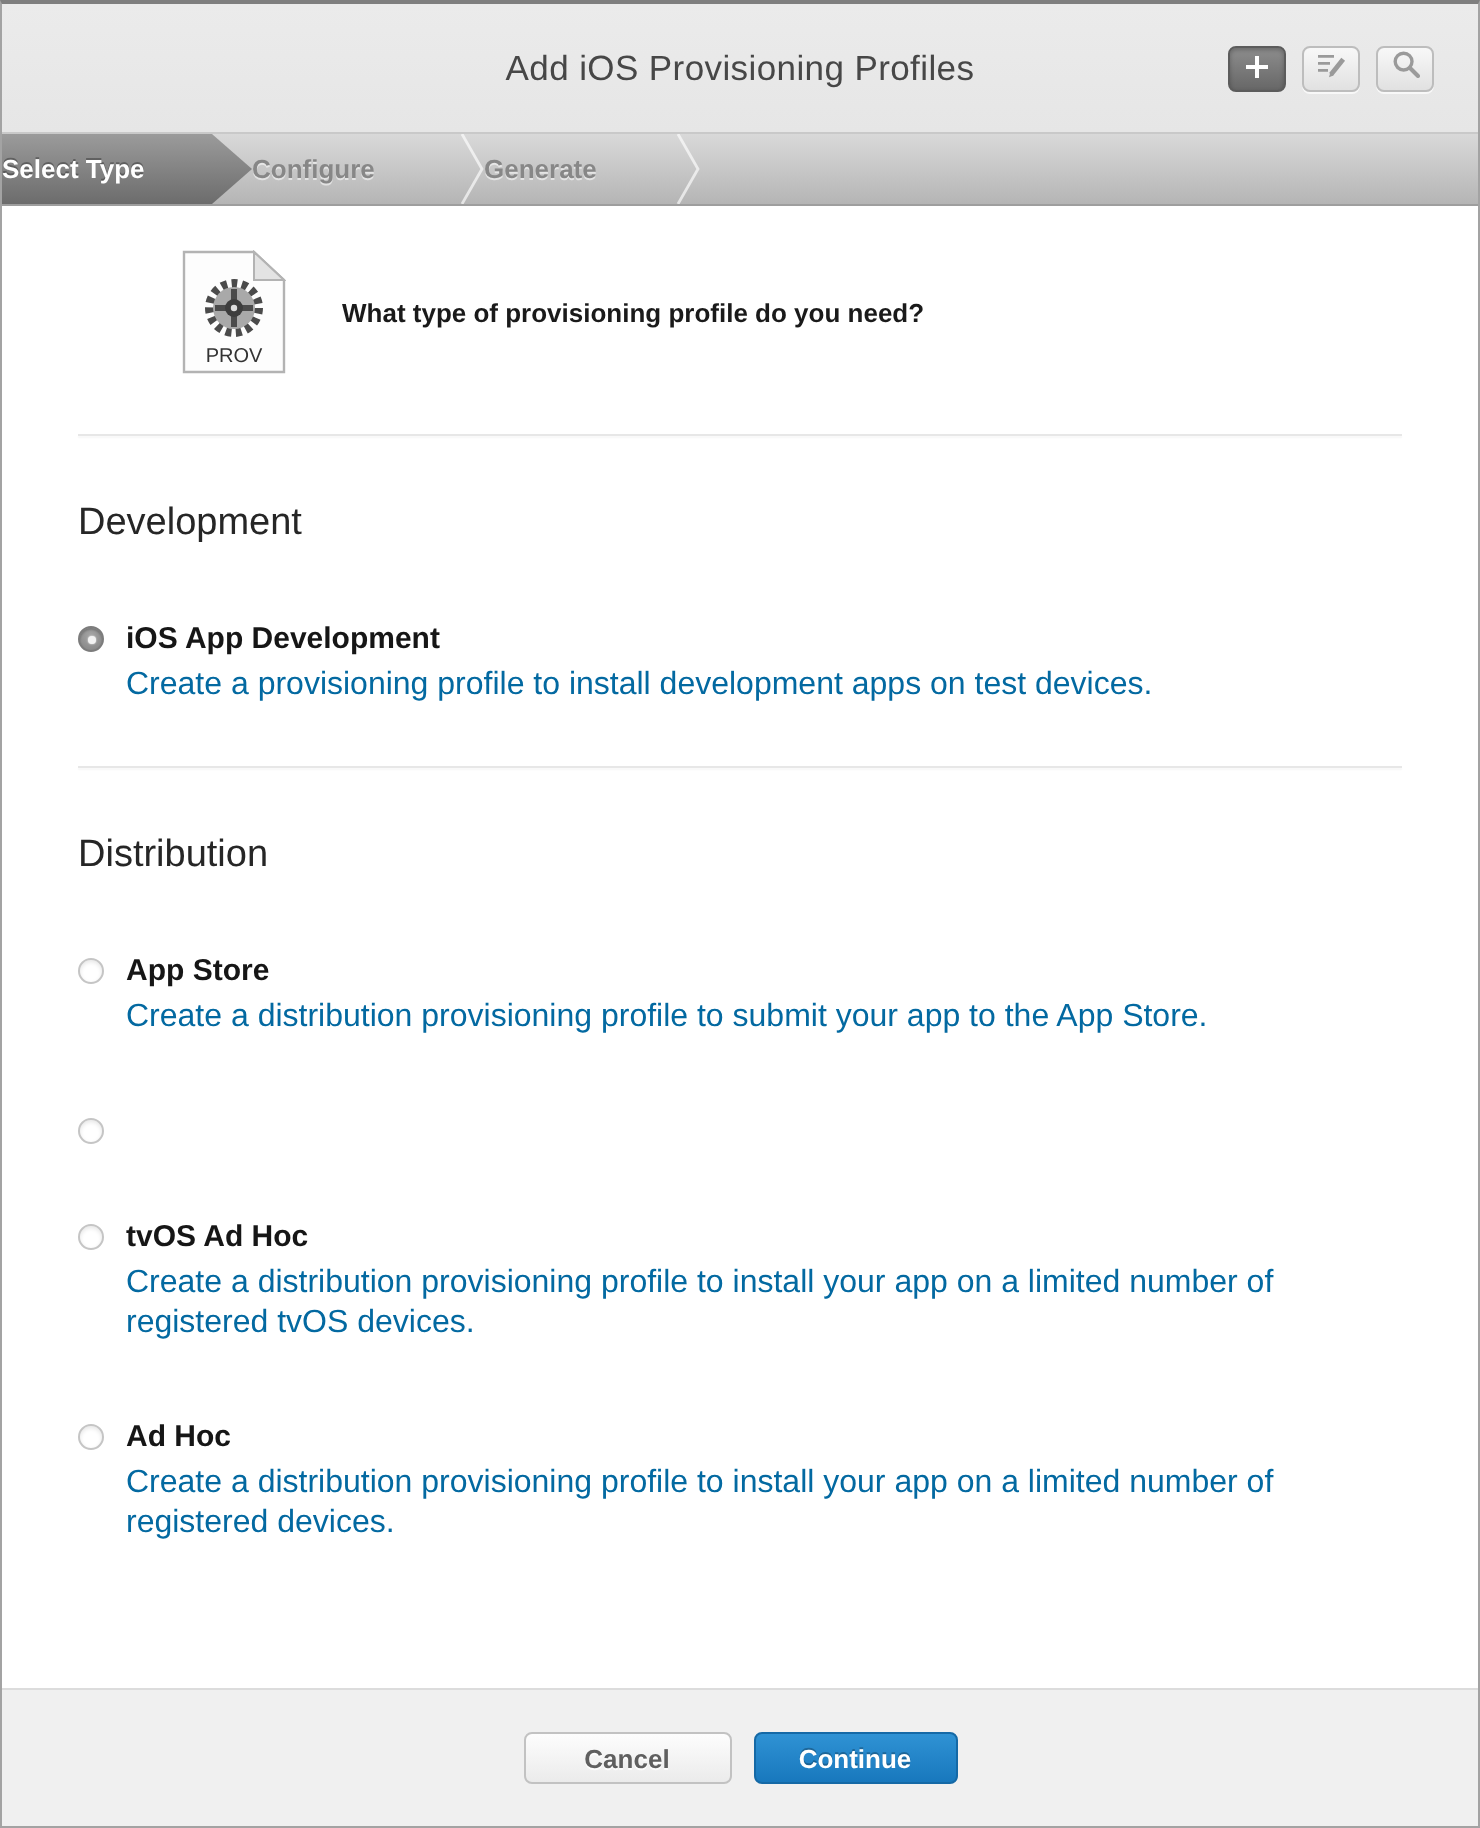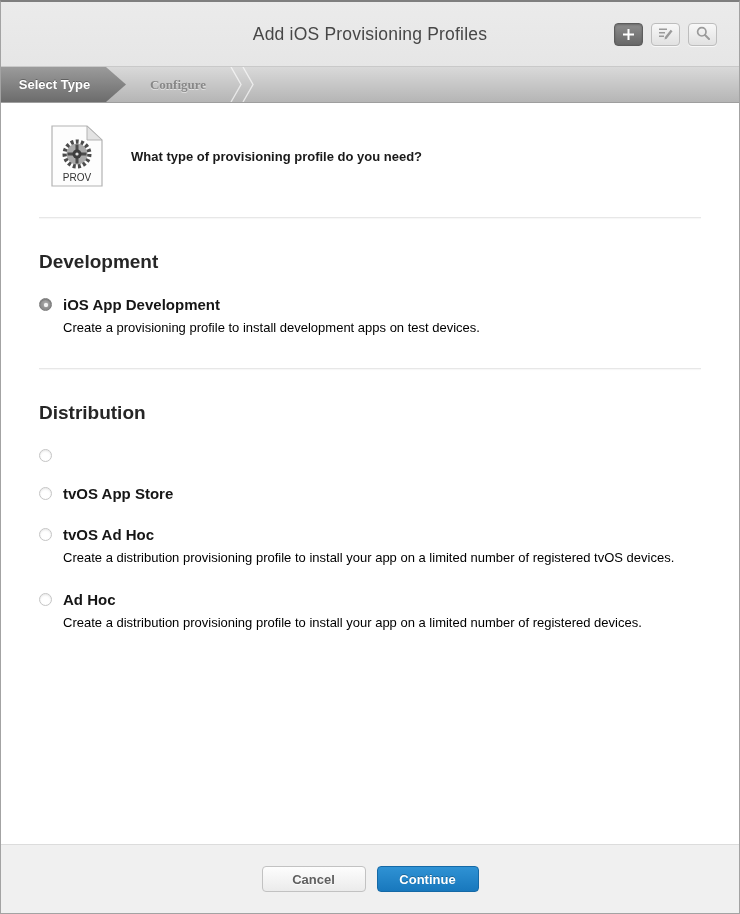--- a/index.html
+++ b/index.html
@@ -48,67 +48,67 @@
 
   
   .steps {
     height: 37px; flex: 0 0 37px;
     background: linear-gradient(#d9d9d9, #b5b5b5);
     border-top: 1px solid #c9c9c9;
     border-bottom: 1px solid #9e9e9e;
     display: flex; align-items: stretch;
   }
   .step {
-    display: flex; align-items: center; justify-content: center;
+    display: flex; align-items: center; justify-content: flex-start;
     font-size: 13px; font-weight: bold;
     color: #878787;
     text-shadow: 0 1px 0 rgba(255,255,255,0.55);
   }
   .step.active {
     width: 125px;
     clip-path: polygon(0 0, calc(100% - 20px) 0, 100% 50%, calc(100% - 20px) 100%, 0 100%);
     background: linear-gradient(#9b9b9b, #6c6c6c);
     color: #ffffff;
     text-shadow: 0 -1px 0 rgba(0,0,0,0.3);
     padding-right: 18px;
   }
-  .step-configure { width: 104px; font-family: Liberation Serif, serif; }
+  .step-configure { width: 104px; }
   .step-generate  { width: 96px; }
   .step-download  { width: 104px; }
   .step-sep { width: 12px; display: flex; align-items: stretch; }
   .step-sep svg { width: 12px; height: 35px; }
 
   
   .main {
     flex: 1 1 auto;
     background: #ffffff;
     padding: 20px 38px 0 38px;
     overflow: hidden;
   }
   .hero {
     display: flex; align-items: center; gap: 28px;
     padding: 2px 12px 0 12px;
     min-height: 64px;
   }
-  .prov-icon { width: 52px; height: 62px; flex: 0 0 52px; }
+  .prov-icon { width: 52px; height: 62px; flex: 0 0 52px; margin-left: 40px; }
   .question-heading {
     font-size: 13px; font-weight: bold; color: #1a1a1a;
   }
   .divider {
     height: 1px; background: #e7e7e7;
     box-shadow: 0 1px 1px rgba(0,0,0,0.04);
     margin-top: 30px;
   }
   .section-title {
-    font-size: 19px; font-weight: 700; color: #262626;
+    font-size: 19px; font-weight: 400; color: #262626;
     margin-top: 33px;
   }
   .option {
     display: flex; gap: 11px;
-    margin-top: 22px;
+    margin-top: 37px;
   }
   .radio {
     width: 13px; height: 13px; border-radius: 50%;
     flex: 0 0 13px; margin-top: 3px;
     background: #ffffff;
     border: 1px solid #c5c5c5;
     box-shadow: inset 0 1px 2px rgba(0,0,0,0.10);
     cursor: pointer; position: relative;
   }
   .radio.selected {
@@ -120,21 +120,21 @@
     content: ""; position: absolute;
     left: 3.5px; top: 3.5px; width: 4px; height: 4px;
     border-radius: 50%; background: #f3f3f3;
     box-shadow: 0 0 1px rgba(255,255,255,0.9);
   }
   .option-label {
     font-size: 15px; font-weight: bold; color: #161616;
     line-height: 19px;
   }
   .option-desc {
-    font-size: 13px; color: #000000;
+    font-size: 16px; color: #0369a1;
     line-height: 20px; margin-top: 4px;
     max-width: 632px;
   }
 
   
   .footer {
     height: 69px; flex: 0 0 69px;
     background: #f0f0f0;
     border-top: 1px solid #dcdcdc;
     display: flex; align-items: center; justify-content: center;
@@ -204,20 +204,23 @@
     <div class="step active">
       <span>Select Type</span>
     </div>
     <div class="step step-configure">
       <span>Configure</span>
     </div>
     <div class="step-sep">
       <svg viewBox="0 0 12 35" preserveAspectRatio="none">
           <path d="M1 0 L11 17.5 L1 35" fill="none" stroke="rgba(255,255,255,0.65)" stroke-width="1.4"></path>
         </svg>
+    </div>
+    <div class="step step-generate">
+      <span>Generate</span>
     </div>
     <div class="step-sep">
       <svg viewBox="0 0 12 35" preserveAspectRatio="none">
           <path d="M1 0 L11 17.5 L1 35" fill="none" stroke="rgba(255,255,255,0.65)" stroke-width="1.4"></path>
         </svg>
     </div>
   </div>
 
   <div class="main">
 
@@ -256,26 +259,29 @@
 
     </div>
 
     <div class="divider"></div>
 
     <div>
       <div class="section-title">Distribution</div>
 
       <div class="option">
         <div class="radio"></div>
+        <div>
+          <div class="option-label">App Store</div>
+          <div class="option-desc">Create a distribution provisioning profile to submit your app to the App Store.</div>
+        </div>
       </div>
 
       <div class="option">
         <div class="radio"></div>
         <div>
-          <div class="option-label">tvOS App Store</div>
         </div>
       </div>
 
       <div class="option">
         <div class="radio"></div>
         <div>
           <div class="option-label">tvOS Ad Hoc</div>
           <div class="option-desc">Create a distribution provisioning profile to install your app on a limited number of registered tvOS devices.</div>
         </div>
       </div>

